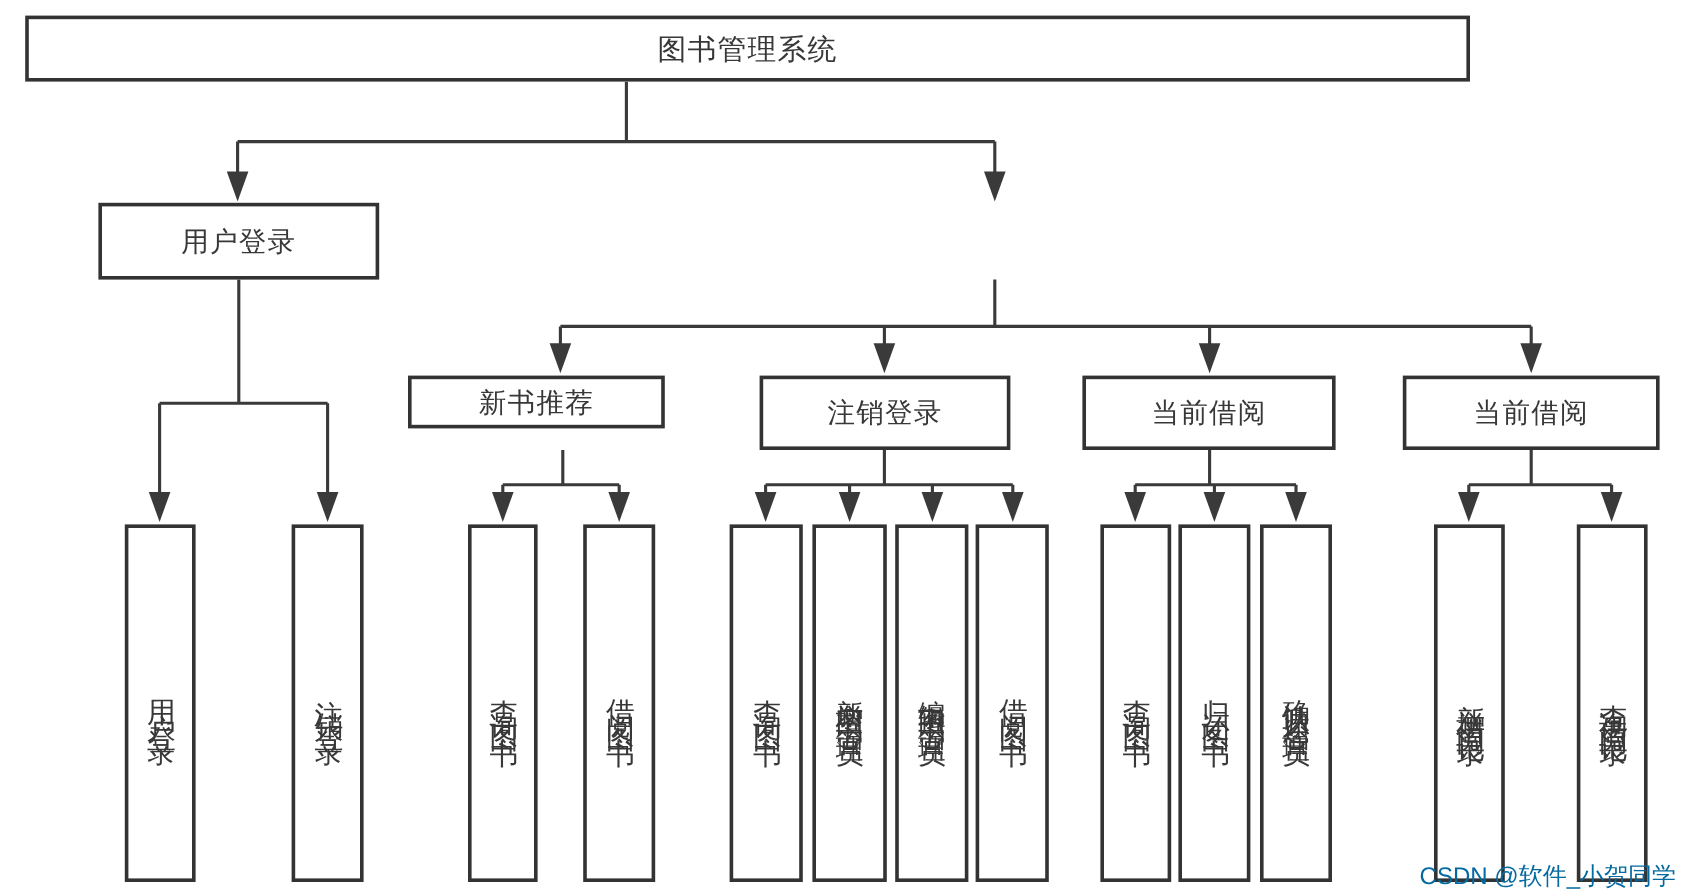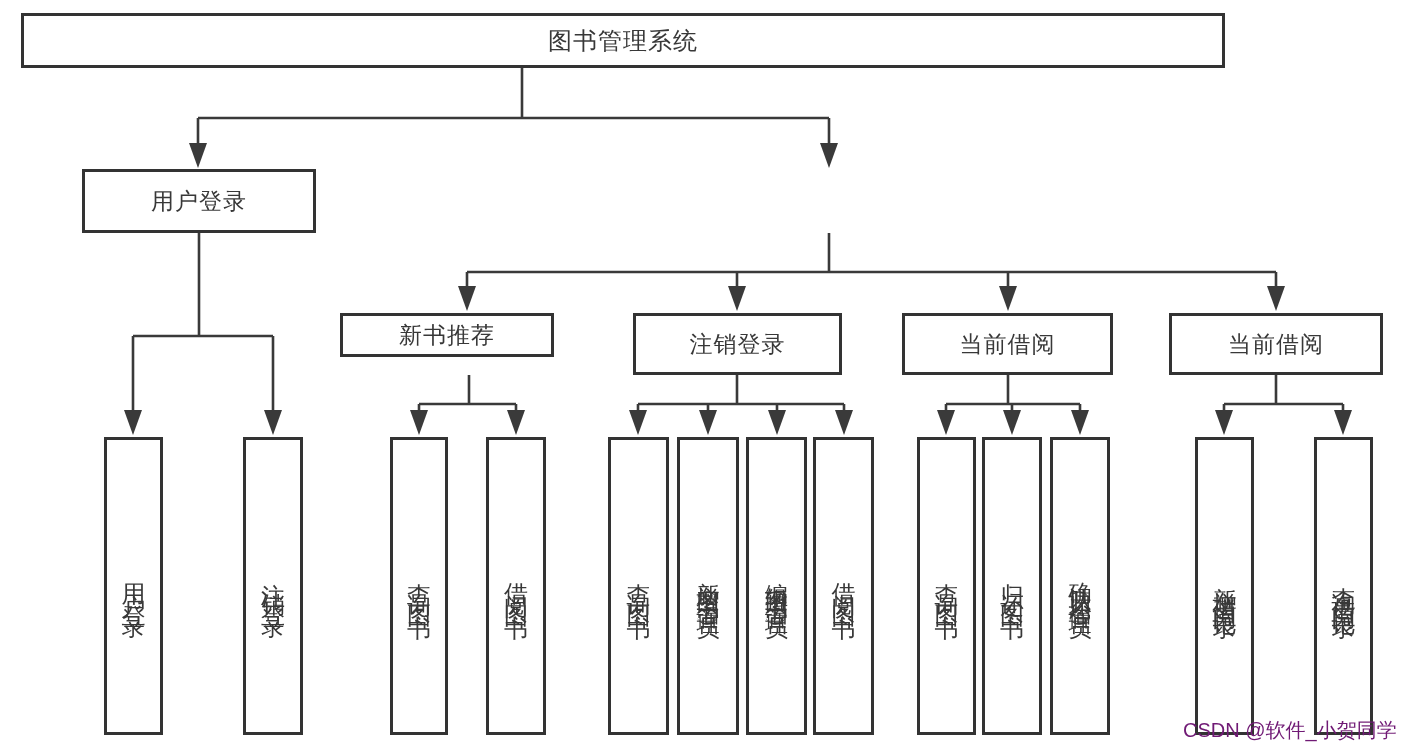--- a/index.html
+++ b/index.html
@@ -53,21 +53,21 @@
     letter-spacing: 11px;
     line-height: 1;
   }
   .vtext.len6 { letter-spacing: 6px; }
   .vtext.len9 { letter-spacing: 5px; font-size: 23px; }
   .watermark {
     position: absolute;
     left: 1183px;
     top: 717px;
     font-size: 20px;
-    color: #701a75;
+    color: #0369a1;
     white-space: nowrap;
     z-index: 5;
   }
 </style>
 </head>
 <body>
 
 <div class="canvas">
 
   <svg class="connectors" viewBox="0 0 1405 747" xmlns="http://www.w3.org/2000/svg">

